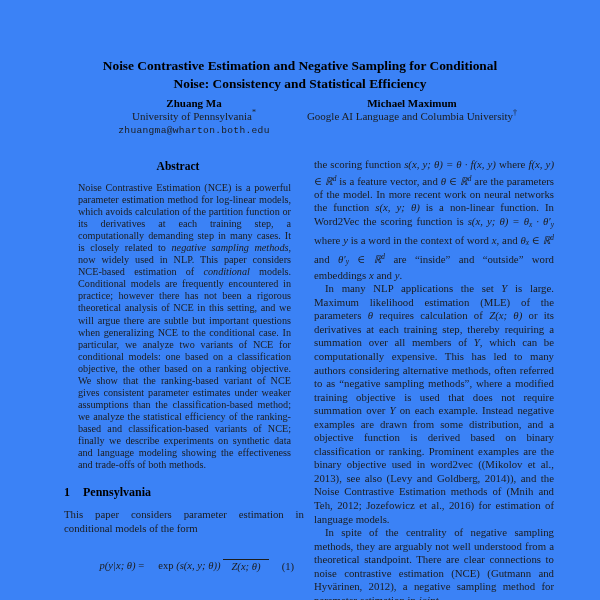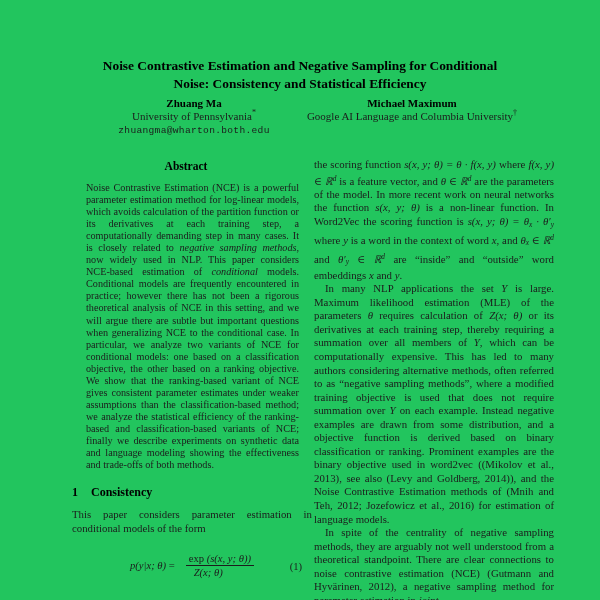--- a/index.html
+++ b/index.html
@@ -1,50 +1,50 @@
 <!DOCTYPE html>
 <html lang="en"><head>
 <meta charset="utf-8">
 <style>
   html,body{margin:0;padding:0}
   body{
     width:600px;height:600px;background:#ffffff;overflow:hidden;position:relative;
     font-family:"Liberation Serif","DejaVu Serif",serif;color:#1c1c1c;
   }
-  .page{position:absolute;inset:0;background:#22c55e}
+  .page{position:absolute;inset:0;background:#3b82f6}
 
   .title{position:absolute;top:57px;left:40px;width:520px;text-align:center;
     font-weight:700;font-size:13.4px;line-height:17.6px;color:#000}
 
   .author{position:absolute;top:96px;text-align:center;white-space:nowrap}
   .author.a0{left:194px;transform:translateX(-50%)}
   .author.a1{left:412px;transform:translateX(-50%)}
   .author-name{font-weight:700;font-size:11px;line-height:14px;color:#000}
   .author-affil{font-size:11px;line-height:13.5px}
   .author-affil sup{font-size:8px;line-height:0}
   .author-email{font-family:"Liberation Mono","DejaVu Sans Mono",monospace;
     font-size:9.6px;line-height:14.5px;letter-spacing:.3px}
 
-  .columns{position:absolute;top:158px;left:72px;width:490px;height:442px;
-    display:flex;gap:2px;overflow:hidden}
+  .columns{position:absolute;top:158px;left:64px;width:490px;height:442px;
+    display:flex;gap:10px;overflow:hidden}
   .col{width:240px;flex:0 0 240px}
 
   .abstract-heading{text-align:center;font-weight:700;font-size:11.5px;
     margin:2px 24px 10px 12px;color:#000}
   .abstract-body{margin:0 13px 0 14px;font-size:10.2px;line-height:12.05px;
     text-align:justify;hyphens:auto;-webkit-hyphens:auto}
 
   .section-heading{display:flex;gap:13px;font-weight:700;font-size:12px;
     margin-top:14px;color:#000}
   .intro-para{margin:8px 0 14px 0;font-size:10.8px;line-height:13.4px;
     text-align:justify;hyphens:auto;-webkit-hyphens:auto}
 
   .equation{margin-top:7px;position:relative;display:flex;justify-content:center;
     align-items:center;font-size:10.6px;height:34px}
-  .frac{display:inline-flex;flex-direction:column;margin-left:11px}
+  .frac{display:inline-flex;flex-direction:row;align-items:center;margin-left:11px}
   .frac .num{padding:0 3px 1px}
   .frac .den{border-top:1px solid #1c1c1c;padding:1px 8px 0}
   .eq-number{position:absolute;right:10px;top:50%;transform:translateY(-50%)}
 
   .right-col p{margin:0;font-size:10.8px;line-height:13.55px;text-align:justify;
     hyphens:auto;-webkit-hyphens:auto}
   .right-col p.indent{text-indent:11px}
 
   .seg-i{font-style:italic}
   .seg-m{font-style:italic}
@@ -74,21 +74,21 @@
   </div>
 
   <div class="columns">
 
     <div class="col left-col">
       <div class="abstract-heading">Abstract</div>
       <div class="abstract-body"><span>Noise Contrastive Estimation (NCE) is a powerful parameter estimation method for log-linear models, which avoids calculation of the partition function or its derivatives at each training step, a computationally demanding step in many cases. It is closely related to </span><span class="seg-i">negative sampling methods</span><span>, now widely used in NLP. This paper considers NCE-based estimation of </span><span class="seg-i">conditional</span><span> models. Conditional models are frequently encountered in practice; however there has not been a rigorous theoretical analysis of NCE in this setting, and we will argue there are subtle but important questions when generalizing NCE to the conditional case. In particular, we analyze two variants of NCE for conditional models: one based on a classification objective, the other based on a ranking objective. We show that the ranking-based variant of NCE gives consistent parameter estimates under weaker assumptions than the classification-based method; we analyze the statistical efficiency of the ranking-based and classification-based variants of NCE; finally we describe experiments on synthetic data and language modeling showing the effectiveness and trade-offs of both methods.</span></div>
 
       <div class="section-heading">
         <span>1</span>
-        <span>Consistency</span>
+        <span>Pennsylvania</span>
       </div>
 
       <p class="intro-para"><span>This paper considers parameter estimation in conditional models of the form</span></p>
 
       <div class="equation">
         <span class="eq-lhs"><span class="seg-m">p(y|x; θ)</span><span class="seg-r"> = </span></span>
         <span class="frac">
           <span class="num"><span class="seg-r">exp </span><span class="seg-m">(s(x, y; θ))</span></span>
           <span class="den"><span class="seg-m">Z(x; θ)</span></span>
         </span>

